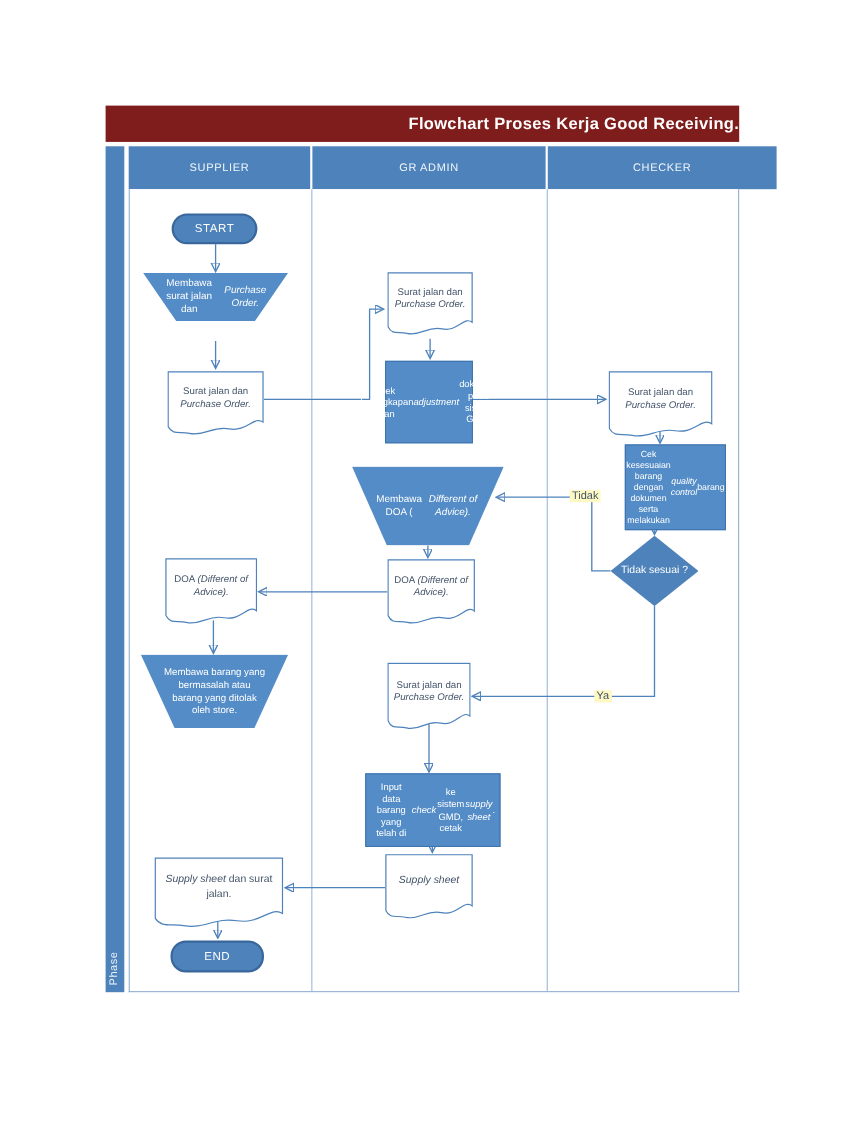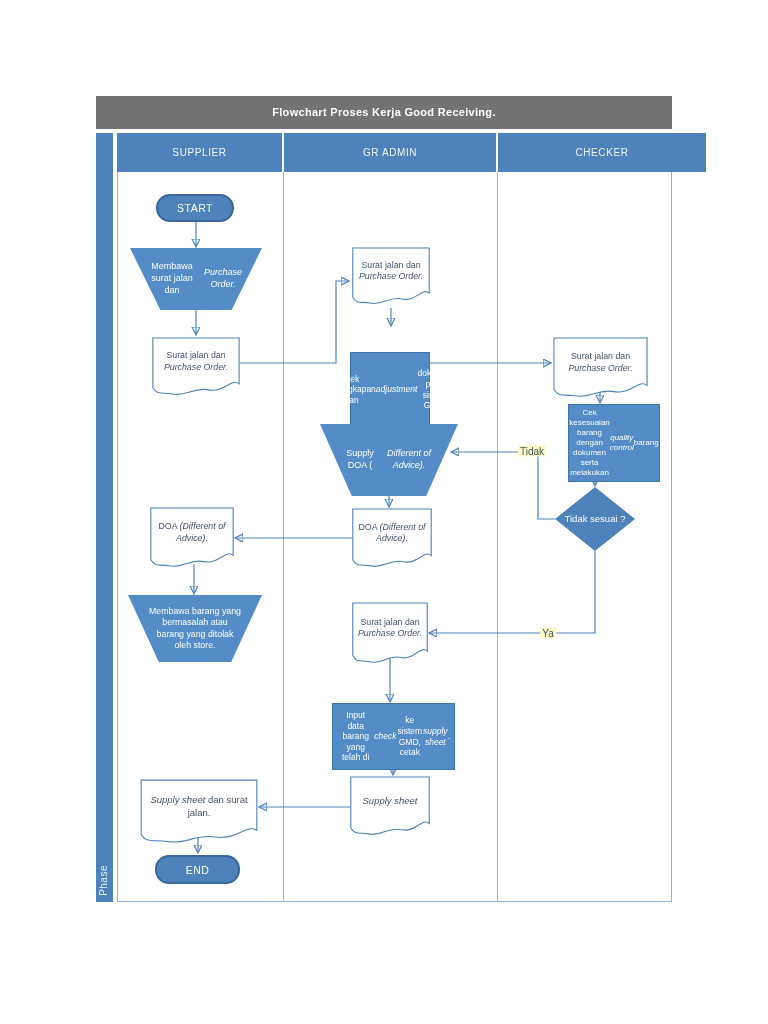--- a/index.html
+++ b/index.html
@@ -1,22 +1,22 @@
 <!DOCTYPE html>
 <html><head>
 <meta charset="utf-8">
 <style>
   html,body{margin:0;padding:0;background:#ffffff;width:768px;height:1024px;overflow:hidden;
     font-family:"Liberation Sans", sans-serif;}
   .page{position:relative;width:768px;height:1024px;background:#ffffff;}
   #chart{position:absolute;left:96px;top:96px;width:576px;height:810px;}
 
   
-  .title-bar{position:absolute;left:0;top:0;width:576px;height:33px;background:#737373;
-    color:#ffffff;font-size:11px;font-weight:bold;text-align:center;line-height:33px;letter-spacing:.3px;}
+  .title-bar{position:absolute;left:0;top:0;width:576px;height:33px;background:#7f1d1d;
+    color:#ffffff;font-size:15px;font-weight:bold;text-align:right;line-height:33px;letter-spacing:.3px;}
   .phase-strip{position:absolute;left:0;top:37px;width:17px;height:769px;background:#4d82ba;}
   .phase-label{position:absolute;left:2px;bottom:6px;color:#eaf1f8;font-size:10px;
     writing-mode:vertical-rl;transform:rotate(180deg);letter-spacing:.5px;}
   .lane-area{position:absolute;left:21px;top:76px;width:555px;height:730px;background:#ffffff;
     border:1px solid #8fb0d3;border-top:none;box-sizing:border-box;}
   .lane-head{position:absolute;top:37px;height:39px;background:#4d82ba;color:#f2f7fb;
     font-size:10px;letter-spacing:.6px;display:flex;align-items:center;justify-content:center;}
   .lh-supplier{left:21px;width:165px;}
   .lh-gradmin{left:188px;width:212px;}
   .lh-checker{left:402px;width:208px;}
@@ -33,29 +33,29 @@
   .diamond{background:#4d82ba;color:#fff;font-size:9.5px;line-height:1.3;
     clip-path:polygon(50% 0,100% 50%,50% 100%,0 50%);}
   .doc{color:#44546a;font-size:8.8px;line-height:1.3;}
   .doc svg{position:absolute;left:0;top:0;width:100%;height:100%;}
   .doc .doc-label{position:relative;z-index:2;padding:0 5px 12px 5px;}
   .doc path{fill:#ffffff;stroke:#4e82bb;stroke-width:1.1;vector-effect:non-scaling-stroke;}
   .node i{font-style:italic;}
 
   
   .n-start{left:60px;top:98px;width:78px;height:28px;}
-  .n-trap-surat{left:34px;top:152px;width:132px;height:62px;gap:10px;}
+  .n-trap-surat{left:34px;top:152px;width:132px;height:44px;gap:10px;}
   .n-doc-sj-sup{left:56px;top:241px;width:88px;height:61px;}
   .n-doc-doa-sup{left:54px;top:411px;width:84px;height:63px;}
   .n-trap-barang{left:32px;top:499px;width:134px;height:67px;font-size:8.8px;}
   .n-doc-ss-sj{left:44px;top:683px;width:118px;height:67px;font-size:9.5px;}
   .n-end{left:59px;top:759px;width:85px;height:29px;}
 
   .n-doc-sj-gr{left:256px;top:151px;width:78px;height:60px;}
-  .n-proc-kelengkapan{left:254px;top:232px;width:80px;height:75px;margin-top:24px;}
+  .n-proc-kelengkapan{left:254px;top:232px;width:80px;height:75px;}
   .n-trap-doa{left:224px;top:328px;width:138px;height:72px;}
   .n-doc-doa-gr{left:256px;top:412px;width:80px;height:62px;}
   .n-doc-sj-gr2{left:256px;top:506px;width:76px;height:64px;}
   .n-proc-input{left:236px;top:607px;width:123px;height:67px;}
   .n-doc-ss{left:254px;top:680px;width:80px;height:62px;font-size:9.5px;}
 
   .n-doc-sj-ck{left:457px;top:241px;width:95px;height:63px;}
   .n-proc-kesesuaian{left:460px;top:308px;width:92px;height:78px;font-size:8px;margin-left:12px;}
   .n-diamond{left:459px;top:391px;width:80px;height:64px;}
 
@@ -147,21 +147,21 @@
           <path d="M1,1 L99,1 L99,46 C90,40 82,55 64,52 C47,49 39,59 23,56 C13,54 6,58 1,50 Z"></path>
         </svg>
       <span class="doc-label"><span>Surat jalan dan </span><i>Purchase Order.</i></span>
     </div>
     <div class="node proc n-proc-kelengkapan">
         <span>Cek kelengkapan dan </span>
         <i>adjustment</i>
         <span> dokumen pada sistem GMD.</span>
       </div>
     <div class="node trap n-trap-doa">
-        <span>Supply DOA ( </span>
+        <span>Membawa DOA ( </span>
         <i>Different of Advice).</i>
       </div>
     <div class="node doc n-doc-doa-gr">
       <svg viewBox="0 0 100 60" preserveAspectRatio="none">
           <path d="M1,1 L99,1 L99,46 C90,40 82,55 64,52 C47,49 39,59 23,56 C13,54 6,58 1,50 Z"></path>
         </svg>
       <span class="doc-label"><span>DOA </span><i>(Different of Advice).</i></span>
     </div>
     <div class="node doc n-doc-sj-gr2">
       <svg viewBox="0 0 100 60" preserveAspectRatio="none">

